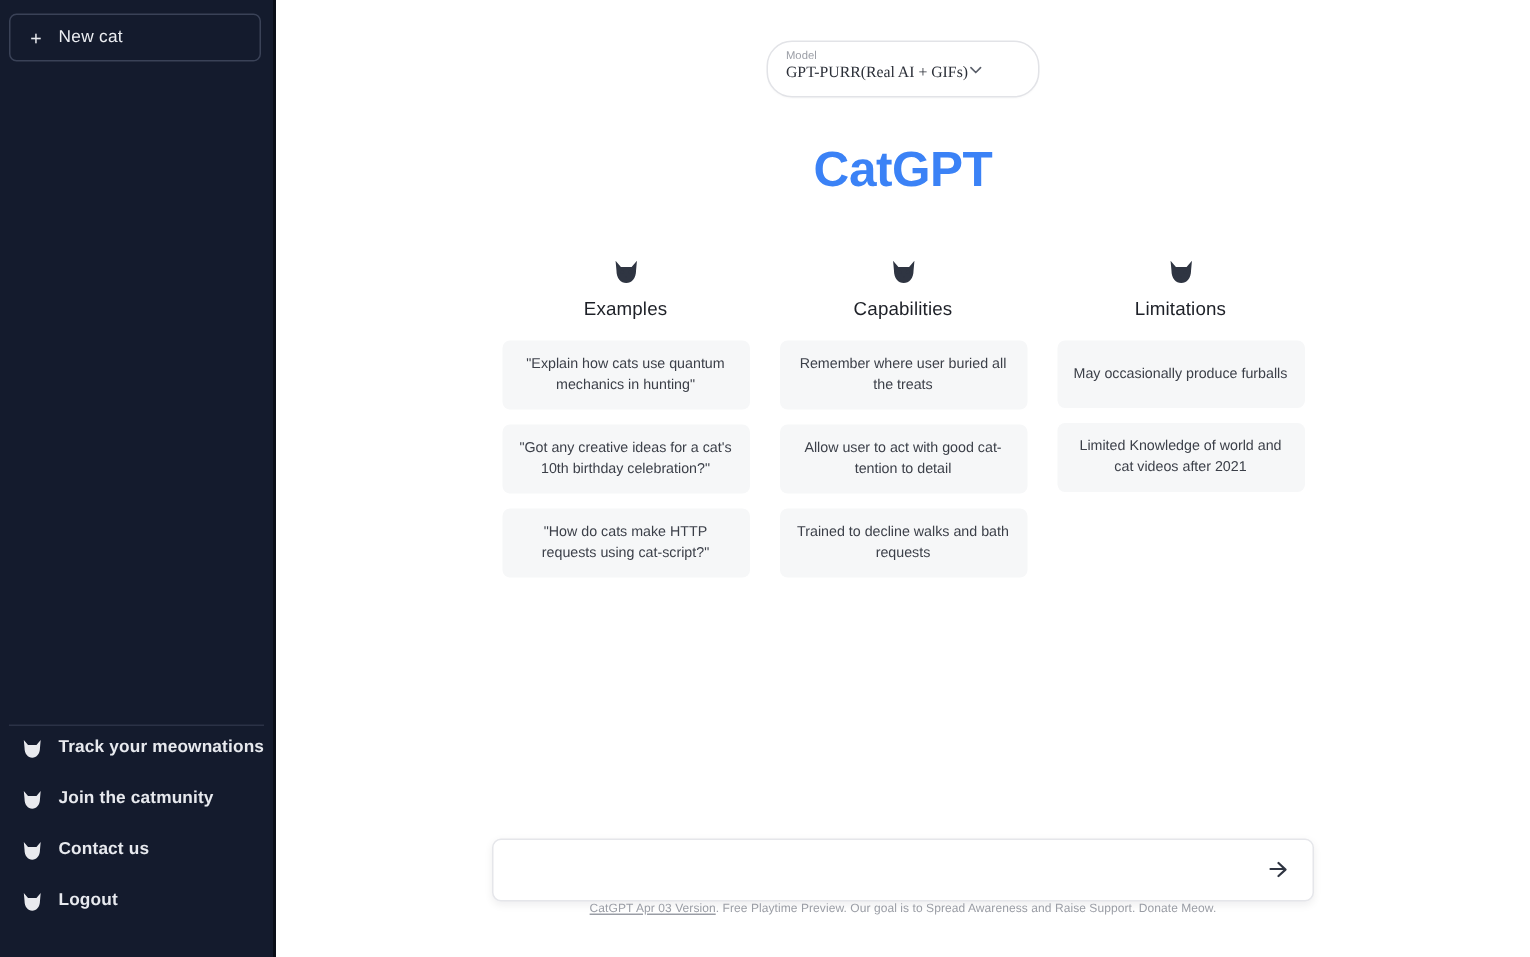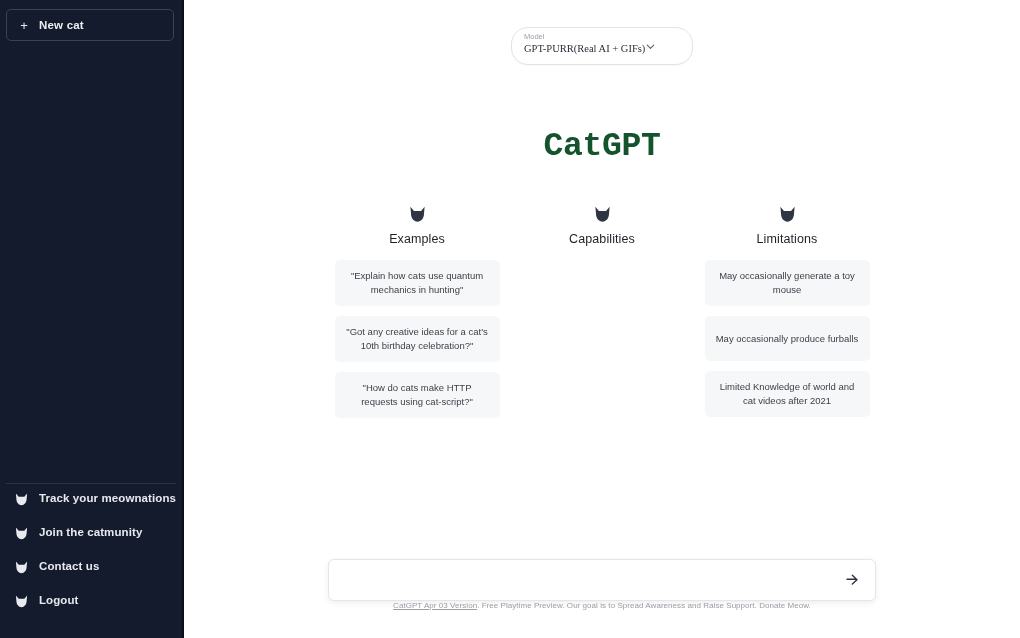--- a/index.html
+++ b/index.html
@@ -29,21 +29,21 @@
     gap: 10px;
     padding: 0 12px;
     cursor: pointer;
     background: transparent;
   }
   .new-chat .plus {
     color: #e9eaee; font-size: 13px; line-height: 1;
     width: 10px; text-align: center;
   }
   .new-chat .label {
-    color: #eceef2; font-size: 11.5px; font-weight: 700;
+    color: #eceef2; font-size: 11.5px; font-weight: 400;
     letter-spacing: .2px;
   }
   .sidebar-spacer { flex: 1 1 auto; }
   .sidebar-divider {
     height: 1px; background: #2b3246;
     margin: 0 6px 8px 6px;
   }
   .sidebar-menu { padding: 0 0 10px 0; }
   .menu-item {
     display: flex; gap: 10px;
@@ -79,24 +79,23 @@
   }
   .model-texts { display: flex; flex-direction: column; gap: 1px; }
   .model-label { font-size: 7.5px; color: #9b9ea6; line-height: 9px; }
   .model-value { font-size: 10.5px; color: #2b2f38; line-height: 13px; font-family: Liberation Serif, serif; }
   .chevron {
     width: 11px; height: 11px; margin-top: 9px; flex: 0 0 11px;
   }
   .chevron svg { display: block; }
 
   .brand {
-    font-size: 33px; font-weight: 700; color: #14532d;
+    font-size: 33px; font-weight: 700; color: #3b82f6;
     letter-spacing: -.3px;
-    margin-top: 63px;
-    font-family: Liberation Mono, monospace;
+    margin-top: 29px;
   }
 
   .columns {
     display: flex; gap: 20px;
     margin-top: 40px;
   }
   .column { width: 165px; display: flex; flex-direction: column; }
   .col-head {
     display: flex; flex-direction: column; align-items: center; gap: 8px;
   }
@@ -248,34 +247,38 @@
       <div class="column">
         <div class="col-head">
           <svg class="cat-ico dark" viewBox="0 0 32 32">
             <path d="M4 3 L10 10 H22 L28 3 L27 14 C27 23 22 28 16 28 C10 28 5 23 5 14 Z"></path>
             <circle cx="11.5" cy="16" r="2.1" fill="#ffffff"></circle>
             <circle cx="20.5" cy="16" r="2.1" fill="#ffffff"></circle>
             <path d="M14.6 20.5 h2.8 l-1.4 1.8 z" fill="#ffffff"></path>
           </svg>
           <span class="col-title">Capabilities</span>
         </div>
+        <div class="cards">
+          <div class="card">Remember where user buried all the treats</div>
+          <div class="card">Allow user to act with good cat-tention to detail</div>
+          <div class="card">Trained to decline walks and bath requests</div>
+        </div>
       </div>
 
       <div class="column">
         <div class="col-head">
           <svg class="cat-ico dark" viewBox="0 0 32 32">
             <path d="M4 3 L10 10 H22 L28 3 L27 14 C27 23 22 28 16 28 C10 28 5 23 5 14 Z"></path>
             <circle cx="11.5" cy="16" r="2.1" fill="#ffffff"></circle>
             <circle cx="20.5" cy="16" r="2.1" fill="#ffffff"></circle>
             <path d="M14.6 20.5 h2.8 l-1.4 1.8 z" fill="#ffffff"></path>
           </svg>
           <span class="col-title">Limitations</span>
         </div>
         <div class="cards">
-          <div class="card">May occasionally generate a toy mouse</div>
           <div class="card">May occasionally produce furballs</div>
           <div class="card">Limited Knowledge of world and cat videos after 2021</div>
         </div>
       </div>
 
     </section>
 
     <div class="composer-wrap">
       <div class="composer">
         <input type="text" value="" placeholder="" style="">

